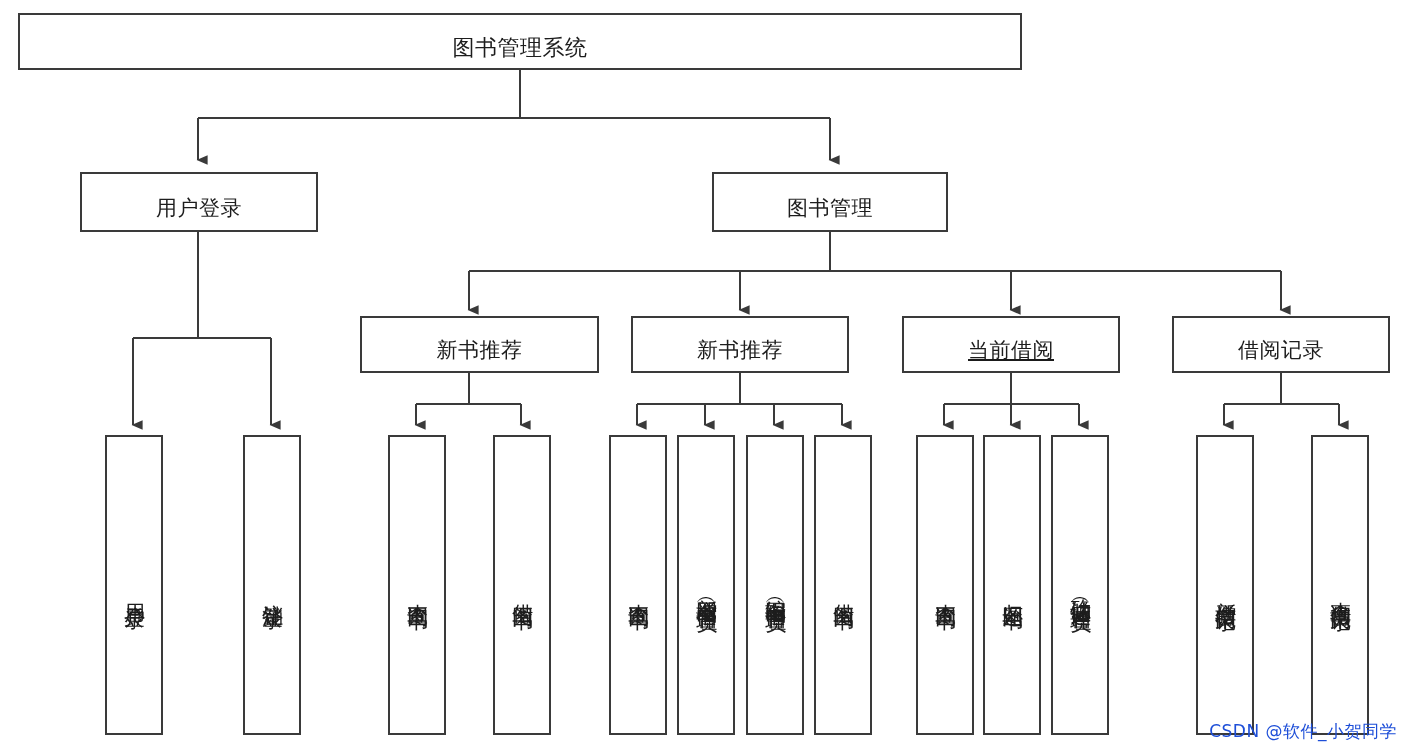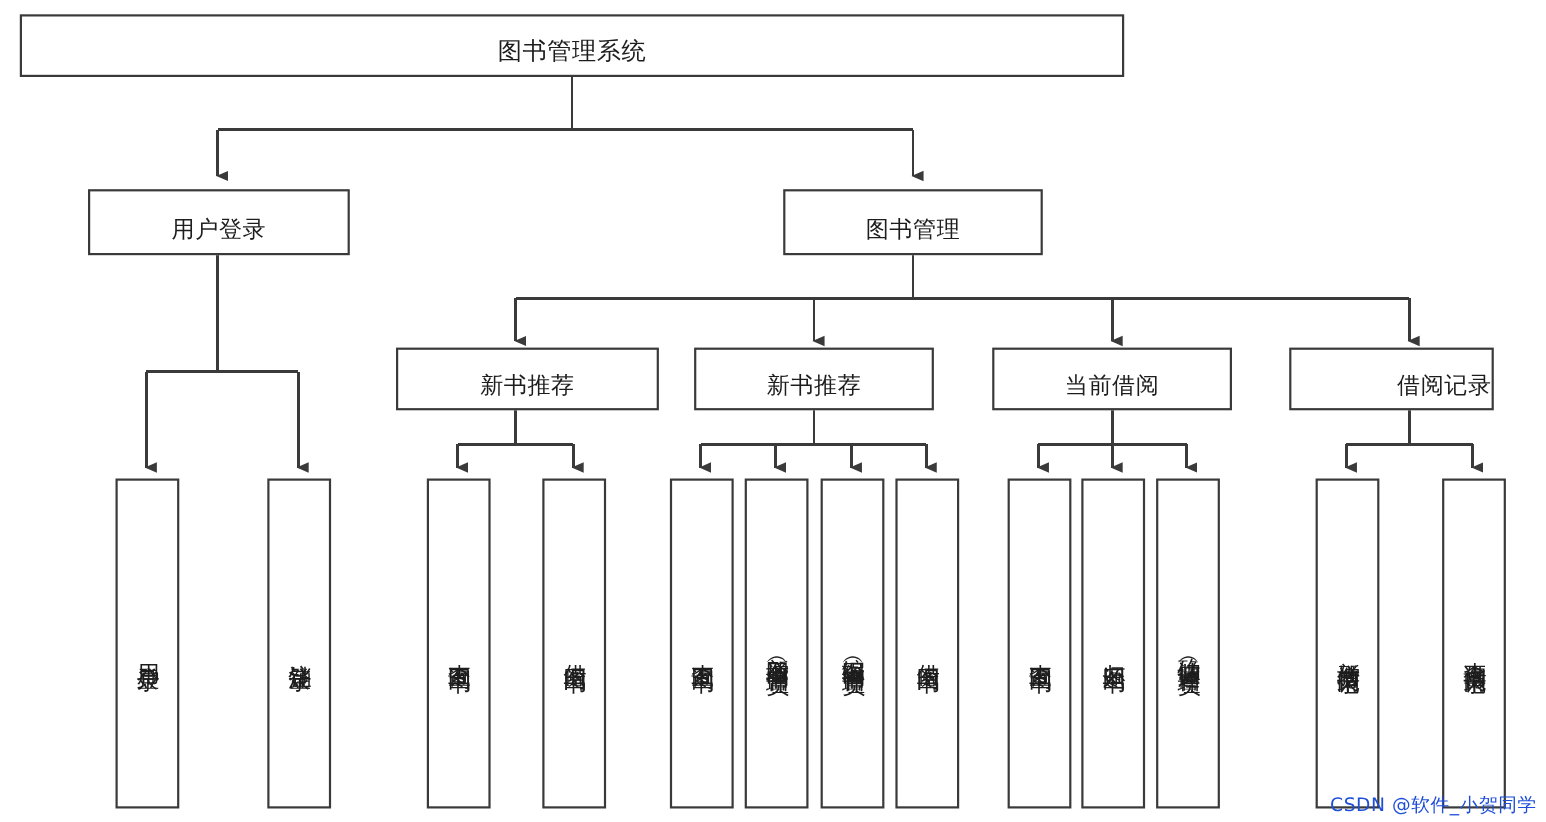--- a/index.html
+++ b/index.html
@@ -114,24 +114,24 @@
   <div class="node lvl1" style="left:712px;top:172px;width:236px;height:60px;">
     <span class="lbl">图书管理</span>
   </div>
 
   <div class="node lvl2" style="left:360px;top:316px;width:239px;height:57px;">
     <span class="lbl">新书推荐</span>
   </div>
   <div class="node lvl2" style="left:631px;top:316px;width:218px;height:57px;">
     <span class="lbl">新书推荐</span>
   </div>
-  <div class="node lvl2" style="left:902px;top:316px;width:218px;height:57px;">
+  <div class="node lvl2" style="left:902px;top:316px;width:218px;height:57px;text-decoration:underline;">
     <span class="lbl">当前借阅</span>
   </div>
-  <div class="node lvl2" style="left:1172px;top:316px;width:186px;height:57px;justify-content:flex-end;">
+  <div class="node lvl2" style="left:1172px;top:316px;width:218px;height:57px;">
     <span class="lbl">借阅记录</span>
   </div>
 
   <div class="node vertical" style="left:105px;top:435px;width:58px;height:300px;">
     <span class="lbl">用户登录</span>
   </div>
   <div class="node vertical" style="left:243px;top:435px;width:58px;height:300px;">
     <span class="lbl">注销登录</span>
   </div>
 

